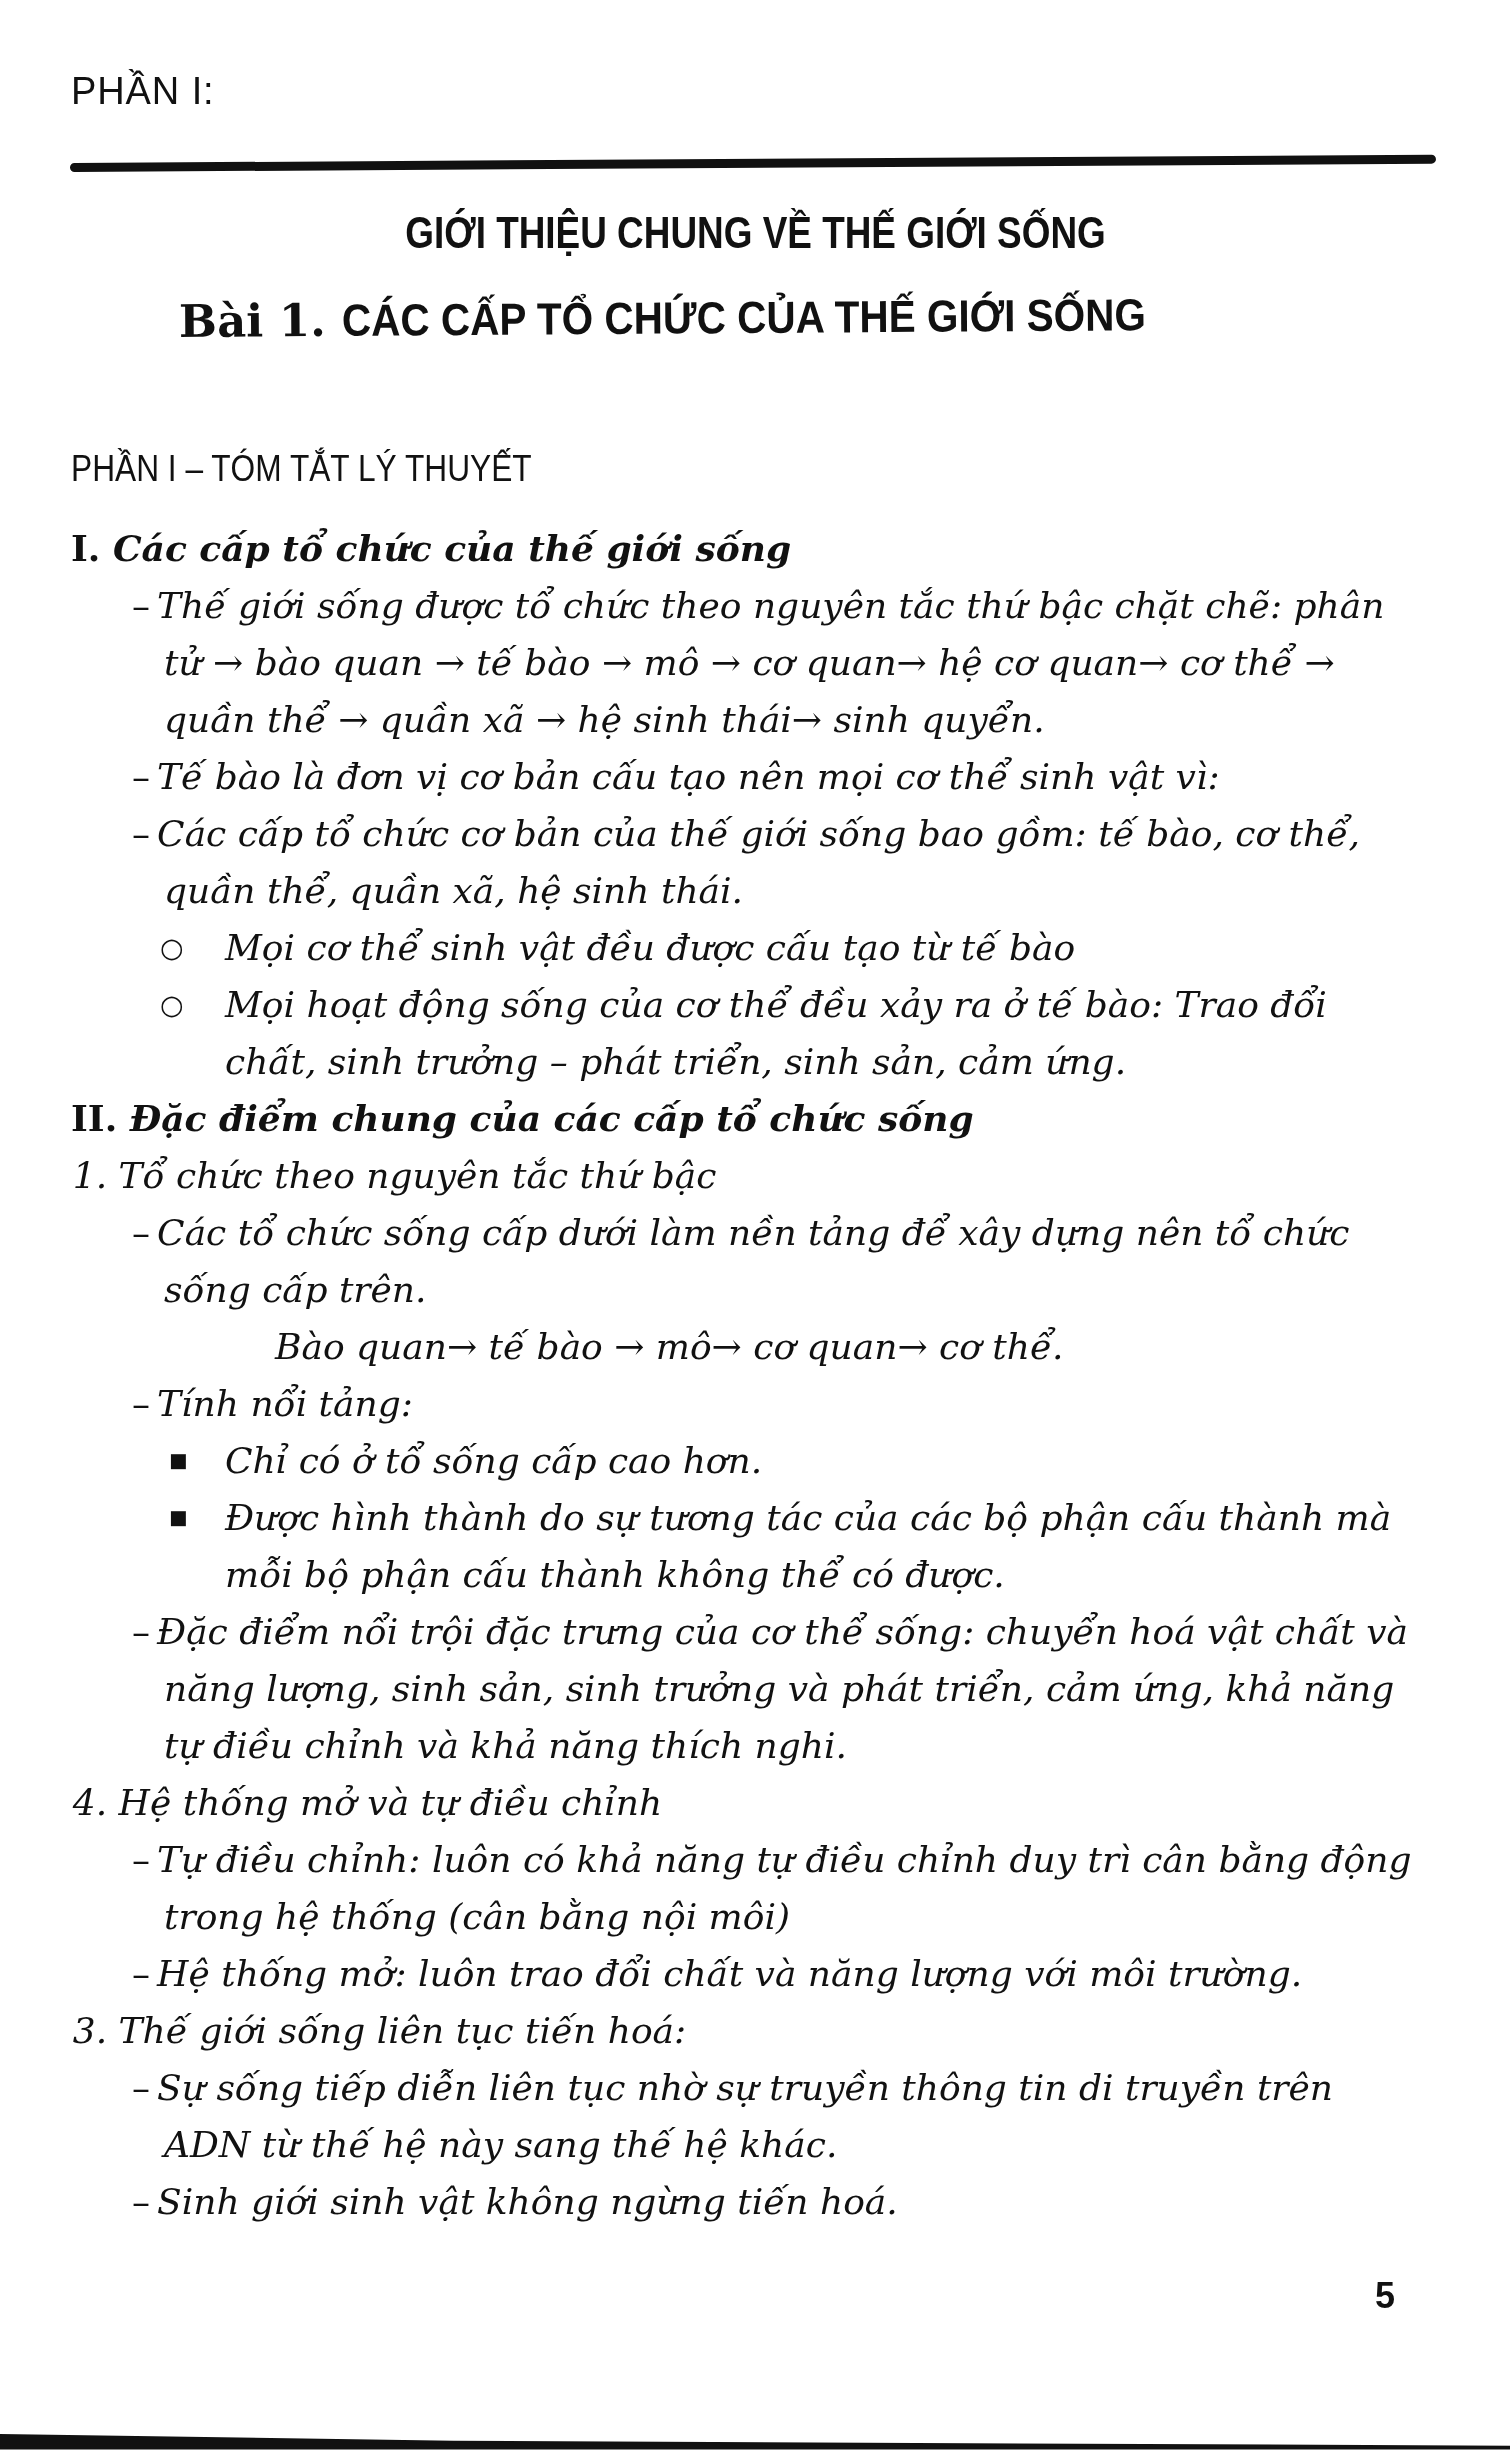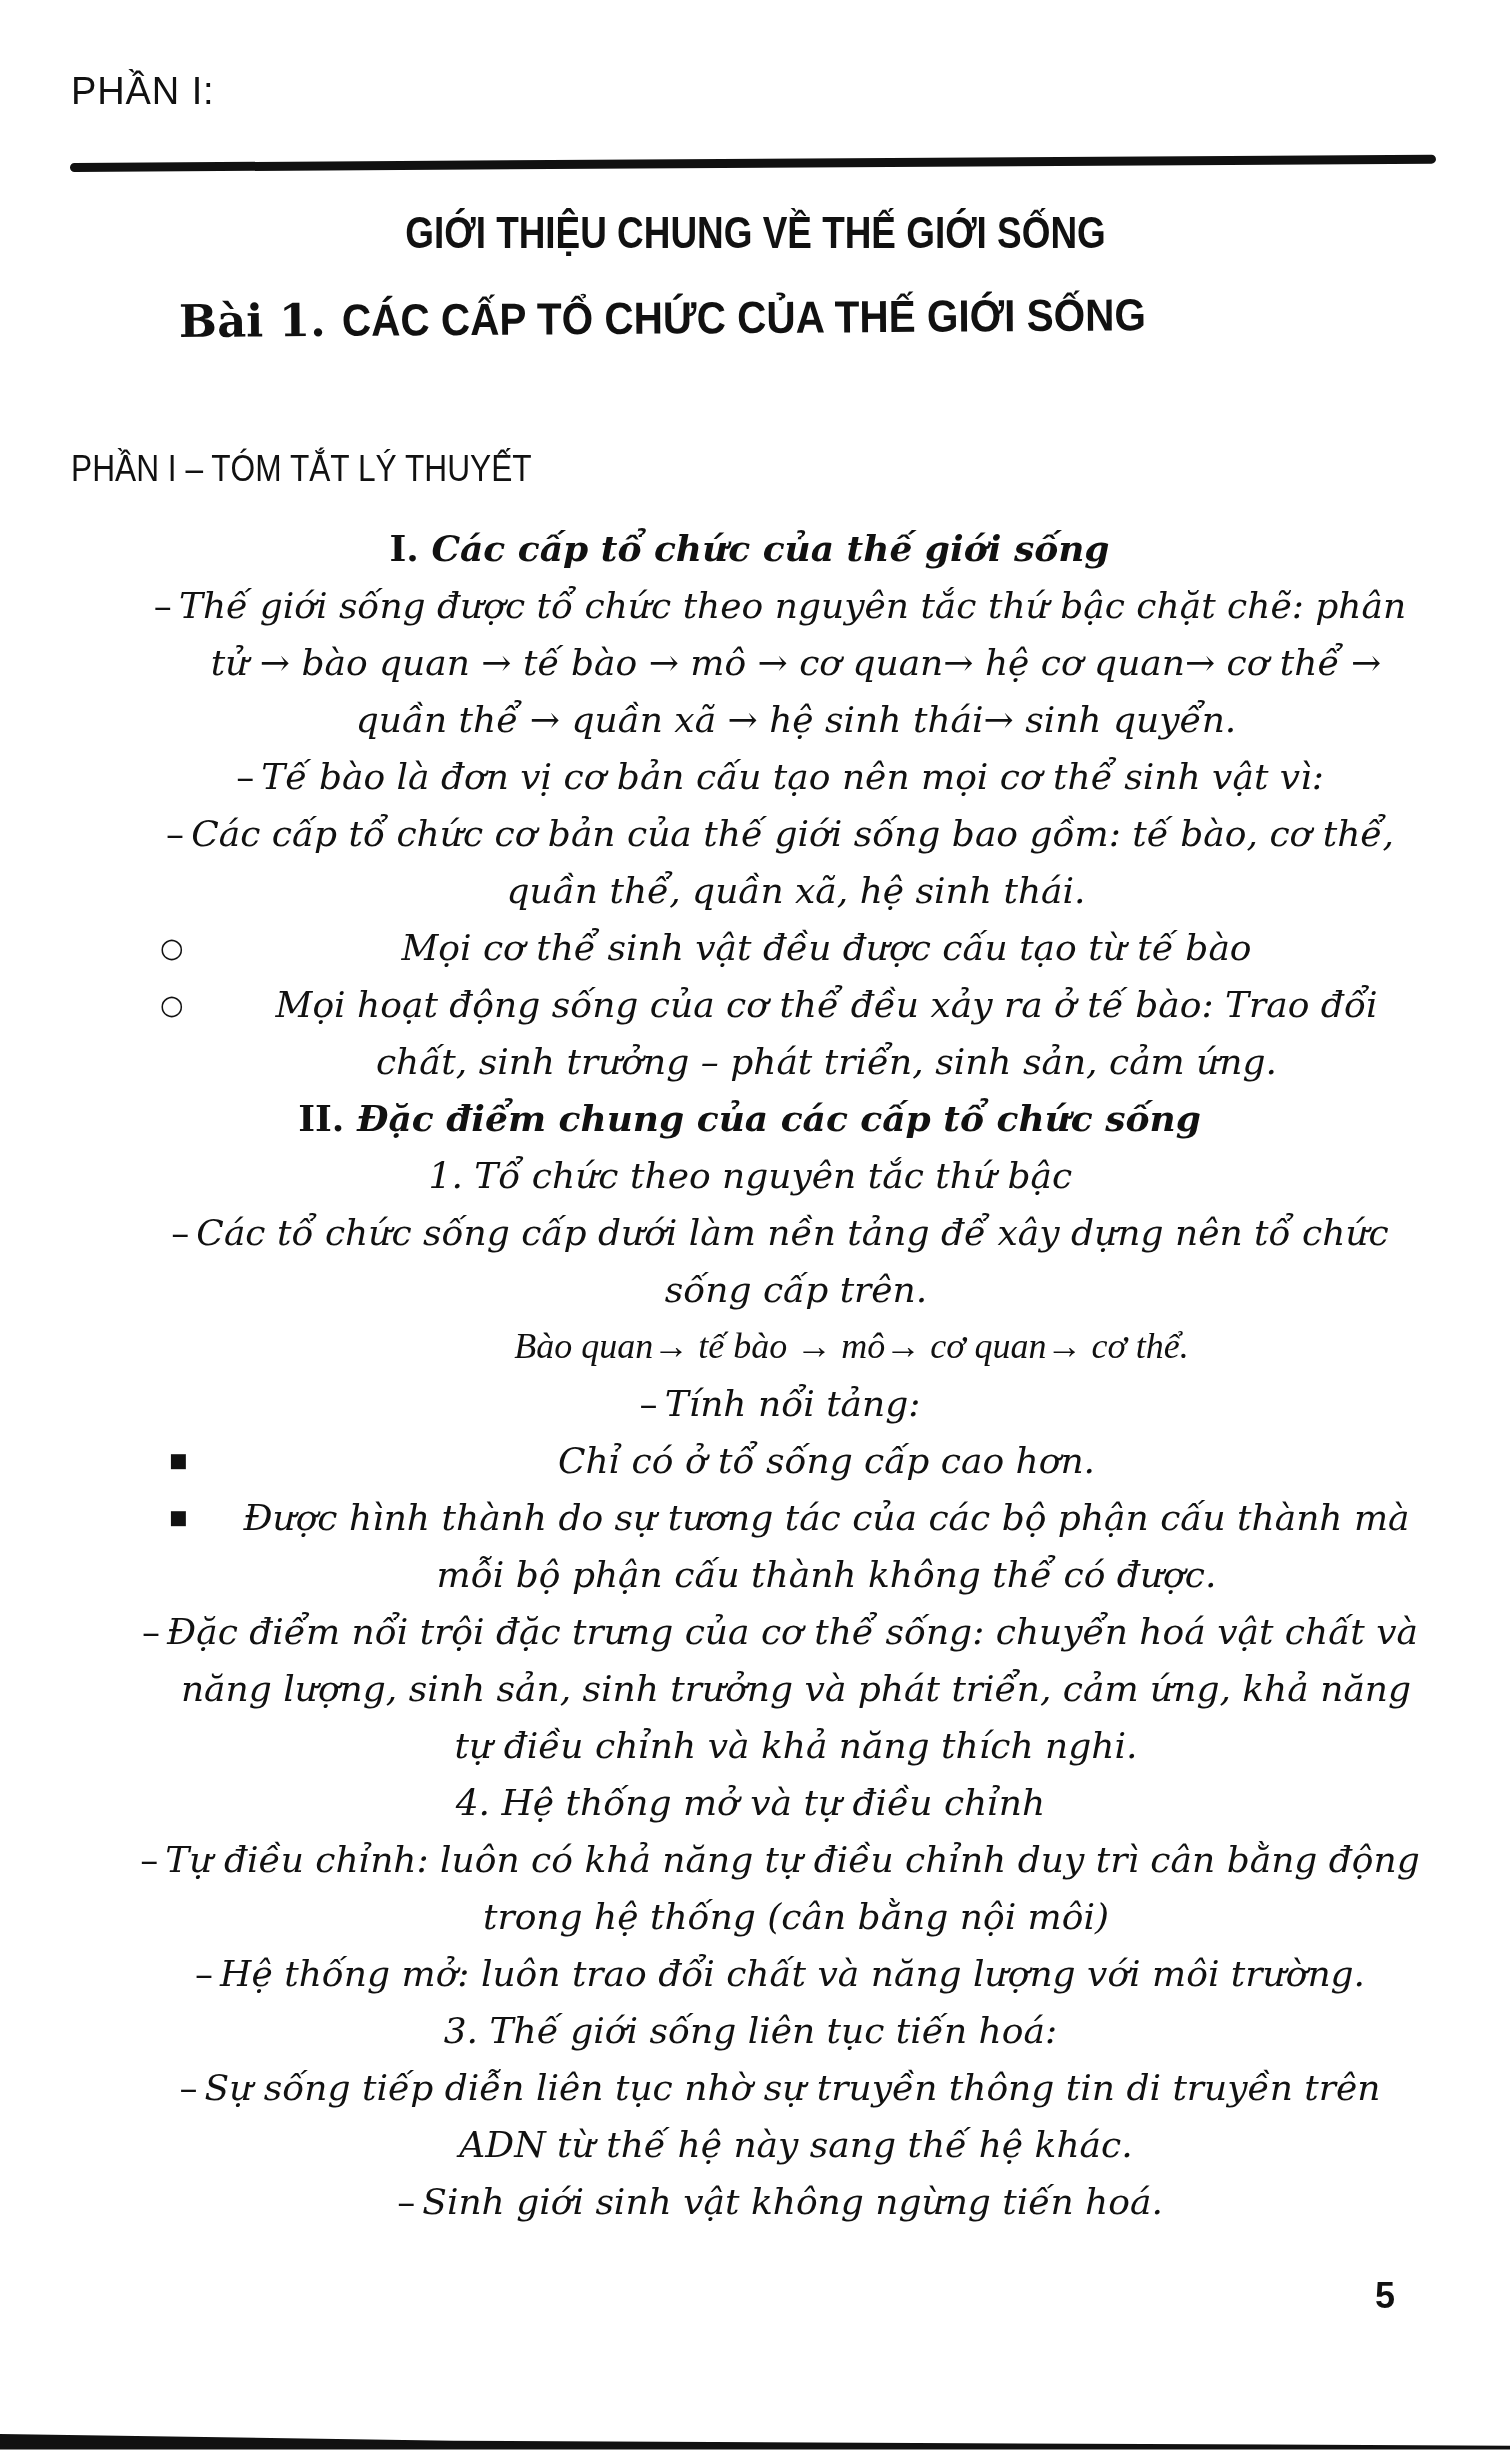--- a/index.html
+++ b/index.html
@@ -93,21 +93,20 @@
       width: 1357px;
       font-family: "DejaVu Serif", serif;
       font-style: italic;
       font-size: 36px;
       line-height: 57px;
       color: #111;
     }
     .content .row {
       position: relative;
       white-space: normal;
-      text-align: center;
     }
     .h-roman {
       font-weight: bold;
       font-style: italic;
       padding-left: 0;
     }
     .h-roman .num { font-style: normal; font-weight: bold; }
     .h-num { padding-left: 1.8px; font-style: italic; }
     .dash-item {
       padding-left: 93px;
@@ -124,21 +123,20 @@
       top: 0;
       font-style: normal;
       font-size: 27px;
     }
     .sub-item .marker.square {
       font-size: 19.6px;
       left: 98px;
     }
     .flow-line {
       padding-left: 204px;
-      font-family: Liberation Serif, serif;
     }
     .page-number {
       position: absolute;
       left: 1375px;
       top: 2275px;
       font-family: "Liberation Sans", sans-serif;
       font-weight: bold;
       font-size: 36px;
       color: #111;
     }

